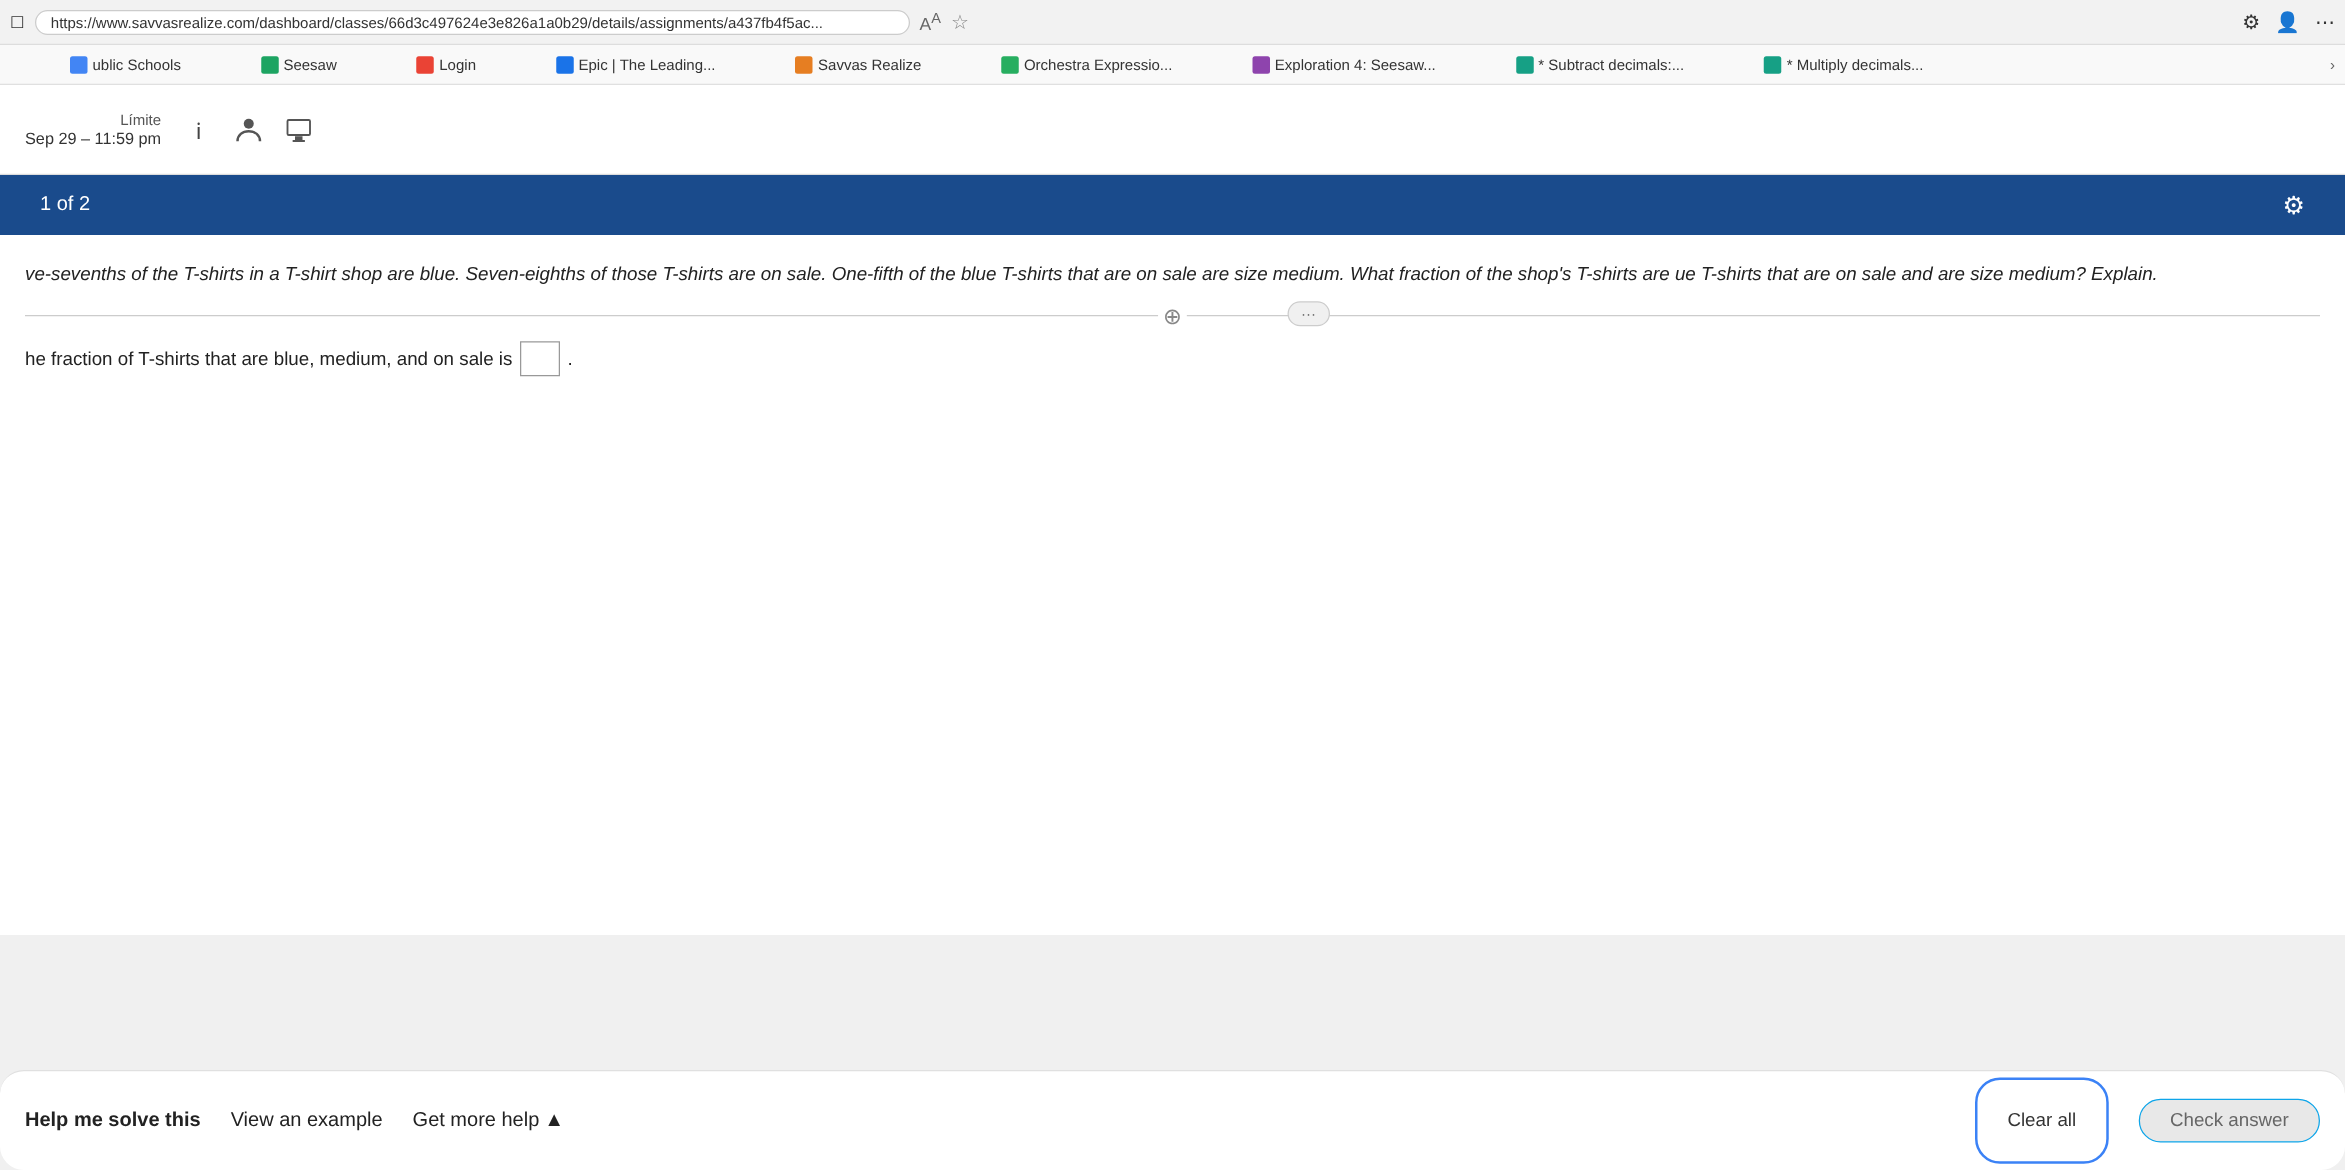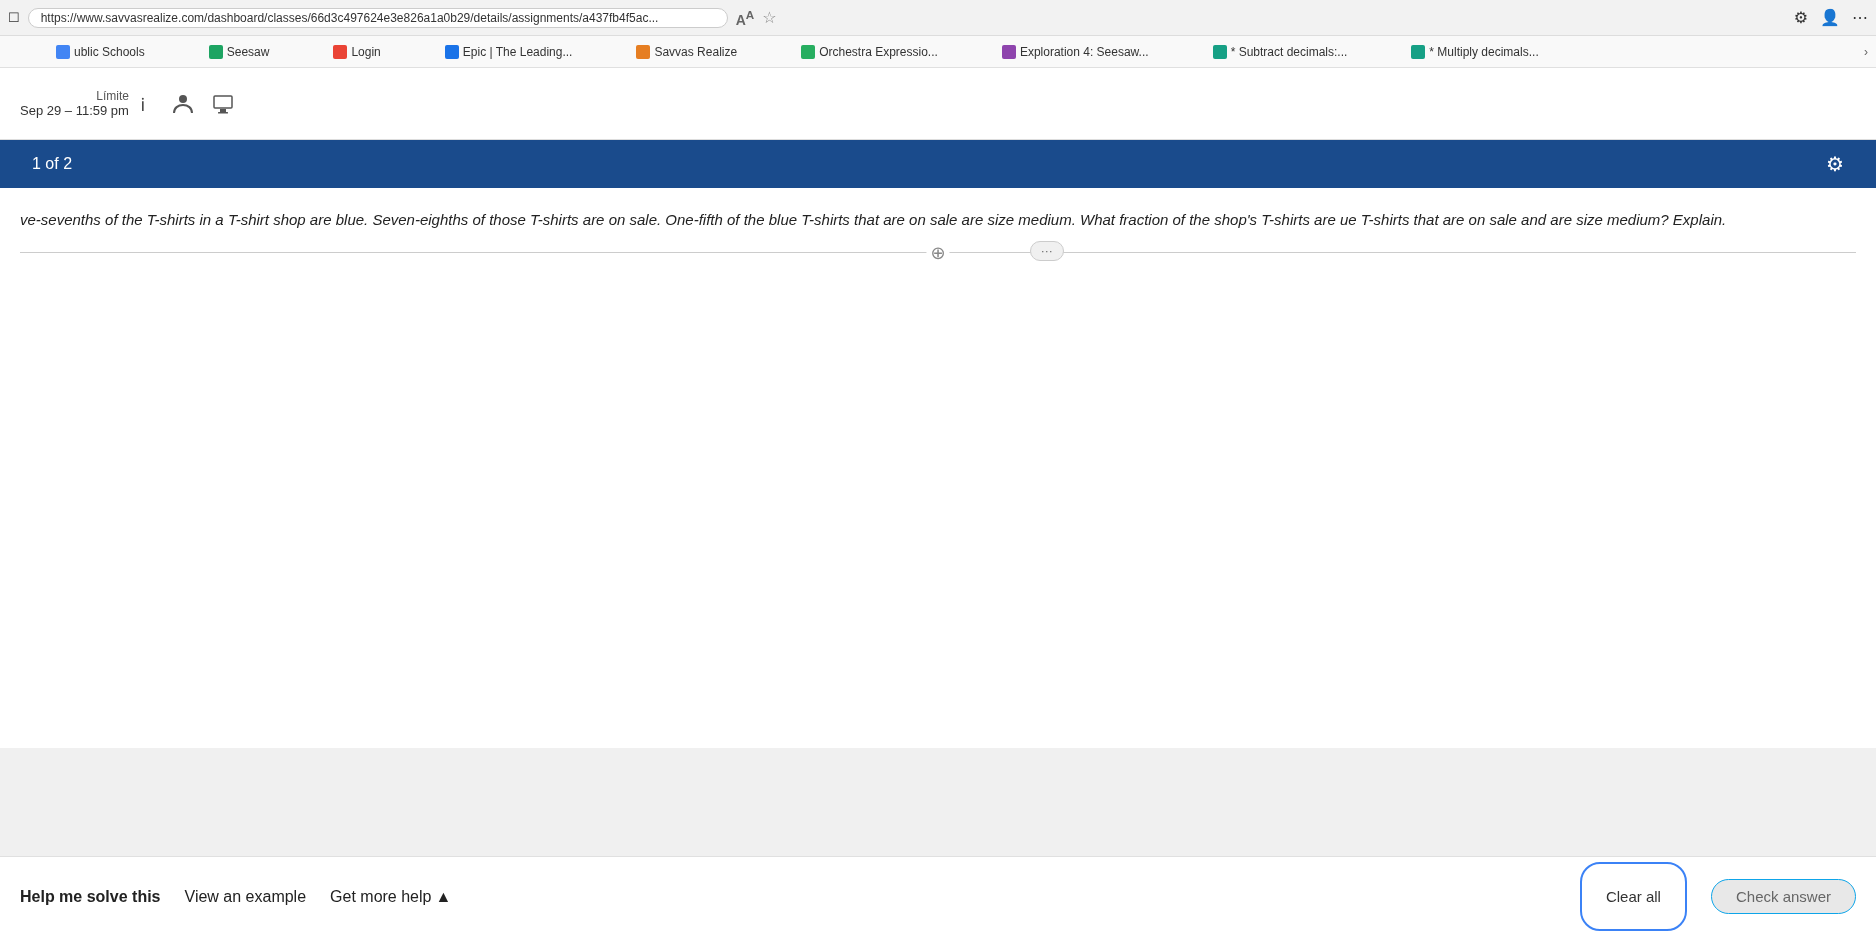--- a/index.html
+++ b/index.html
@@ -74,20 +74,21 @@
     }
     .page-title {
       font-size: 22px;
       font-weight: bold;
       color: #222;
     }
     .app-header-right {
       text-align: right;
       display: flex;
       align-items: center;
+      gap: 16px;
     }
     .deadline-info {
       text-align: right;
     }
     .deadline-label {
       font-size: 12px;
       color: #555;
     }
     .deadline-date {
       font-size: 13px;
@@ -199,20 +200,21 @@
       border-top: 1px solid #e0e0e0;
       padding: 14px 20px;
       display: flex;
       align-items: center;
       gap: 24px;
       position: fixed;
       bottom: 0;
       left: 0;
       width: 1876px;
       height: 80px;
+      border-radius: 19px;
     }
     .help-btn {
       font-size: 16px;
       font-weight: bold;
       color: #222;
       background: none;
       border: none;
       cursor: pointer;
     }
     .example-btn {
@@ -256,21 +258,21 @@
     .bottom-spacer {
       height: 80px;
     }
   </style>
 </head>
 <body>
 
 <div class="browser-bar">
   <span>☐</span>
   <span class="url-bar">https://www.savvasrealize.com/dashboard/classes/66d3c497624e3e826a1a0b29/details/assignments/a437fb4f5ac...</span>
-  <span style="font-size:14px; color:#666;font-weight:bold;">A<sup>A</sup></span>
+  <span style="font-size:14px; color:#666;">A<sup>A</sup></span>
   <span style="font-size:16px; color:#888;">☆</span>
   <span style="margin-left:auto; display:flex; gap:12px;">
     <span style="font-size:16px;">⚙</span>
     <span style="font-size:16px;">👤</span>
     <span style="font-size:16px;">⋯</span>
   </span>
 </div>
 
 <div class="bookmarks-bar">
   <span class="bookmark-item">
@@ -343,20 +345,25 @@
 </div>
 
 <div class="main-content">
   <p class="question-text">ve-sevenths of the T-shirts in a T-shirt shop are blue. Seven-eighths of those T-shirts are on sale. One-fifth of the blue T-shirts that are on sale are size medium. What fraction of the shop's T-shirts are ue T-shirts that are on sale and are size medium? Explain.</p>
 
   <div class="divider-row">
     <span class="drag-handle">⊕</span>
     <span class="dots-indicator">···</span>
   </div>
 
+  <div class="answer-row">
+    <span>he fraction of T-shirts that are blue, medium, and on sale is</span>
+    <input class="answer-input" type="text" style="">
+    <span>.</span>
+  </div>
 </div>
 
 <div class="bottom-spacer"></div>
 
 <div class="bottom-toolbar">
   <button class="help-btn">Help me solve this</button>
   <button class="example-btn">View an example</button>
   <button class="more-help-btn">
     <span>Get more help</span>
     <span>▲</span>

